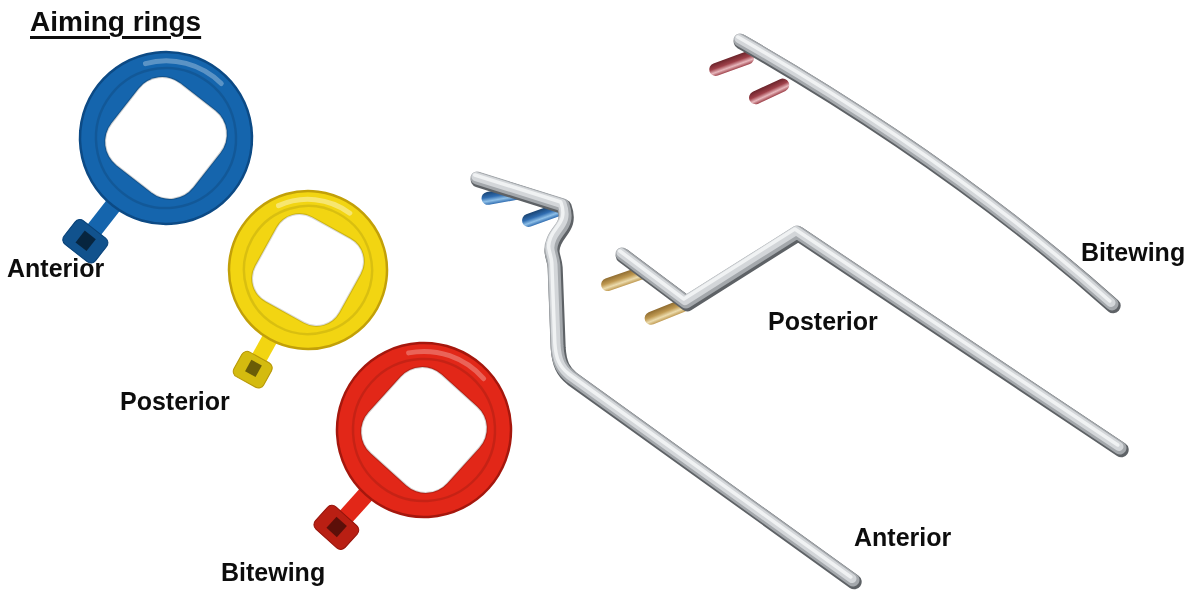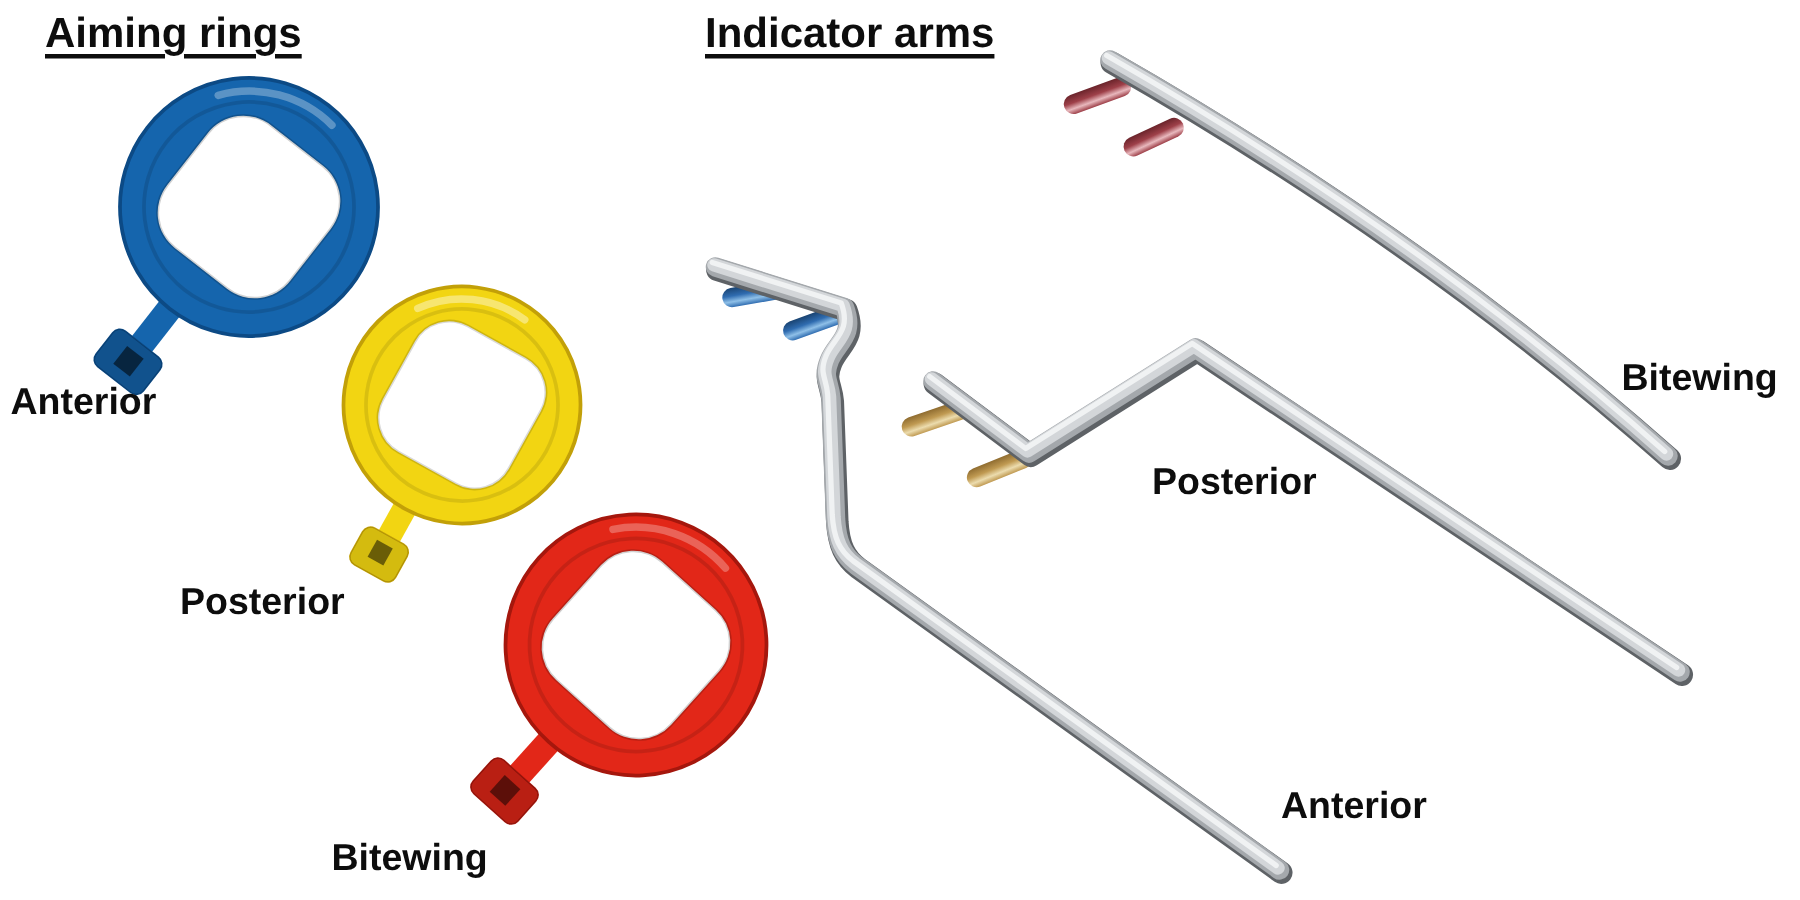--- a/index.html
+++ b/index.html
@@ -109,21 +109,20 @@
         <rect x="-4" y="-6.5" width="44" height="13" rx="6.5" fill="url(#pegBlue)" stroke="none"></rect>
       </g>
       <use href="#arm-anterior-path" stroke-width="15" transform="translate(1.2,1.8)" stroke="#5e6266"></use>
       <use href="#arm-anterior-path" stroke-width="13" stroke="#a4a8ac"></use>
       <use href="#arm-anterior-path" stroke-width="9" transform="translate(-1,-1.4)" stroke="#d3d6d9"></use>
       <use href="#arm-anterior-path" stroke-width="3.5" transform="translate(-2.2,-3)" stroke="#f0f2f3"></use>
     </g>
   </svg>
 
   <div class="heading" style="left:30px;top:6px;">Aiming rings</div>
-  <div class="heading" style="left:470px;top:6px;">Indicator arms</div>
 
   <div class="label" style="left:7px;top:254px;">Anterior</div>
   <div class="label" style="left:120px;top:387px;">Posterior</div>
   <div class="label" style="left:221px;top:558px;">Bitewing</div>
 
   <div class="label" style="left:1081px;top:238px;">Bitewing</div>
   <div class="label" style="left:768px;top:307px;">Posterior</div>
   <div class="label" style="left:854px;top:523px;">Anterior</div>
 
 </div>

